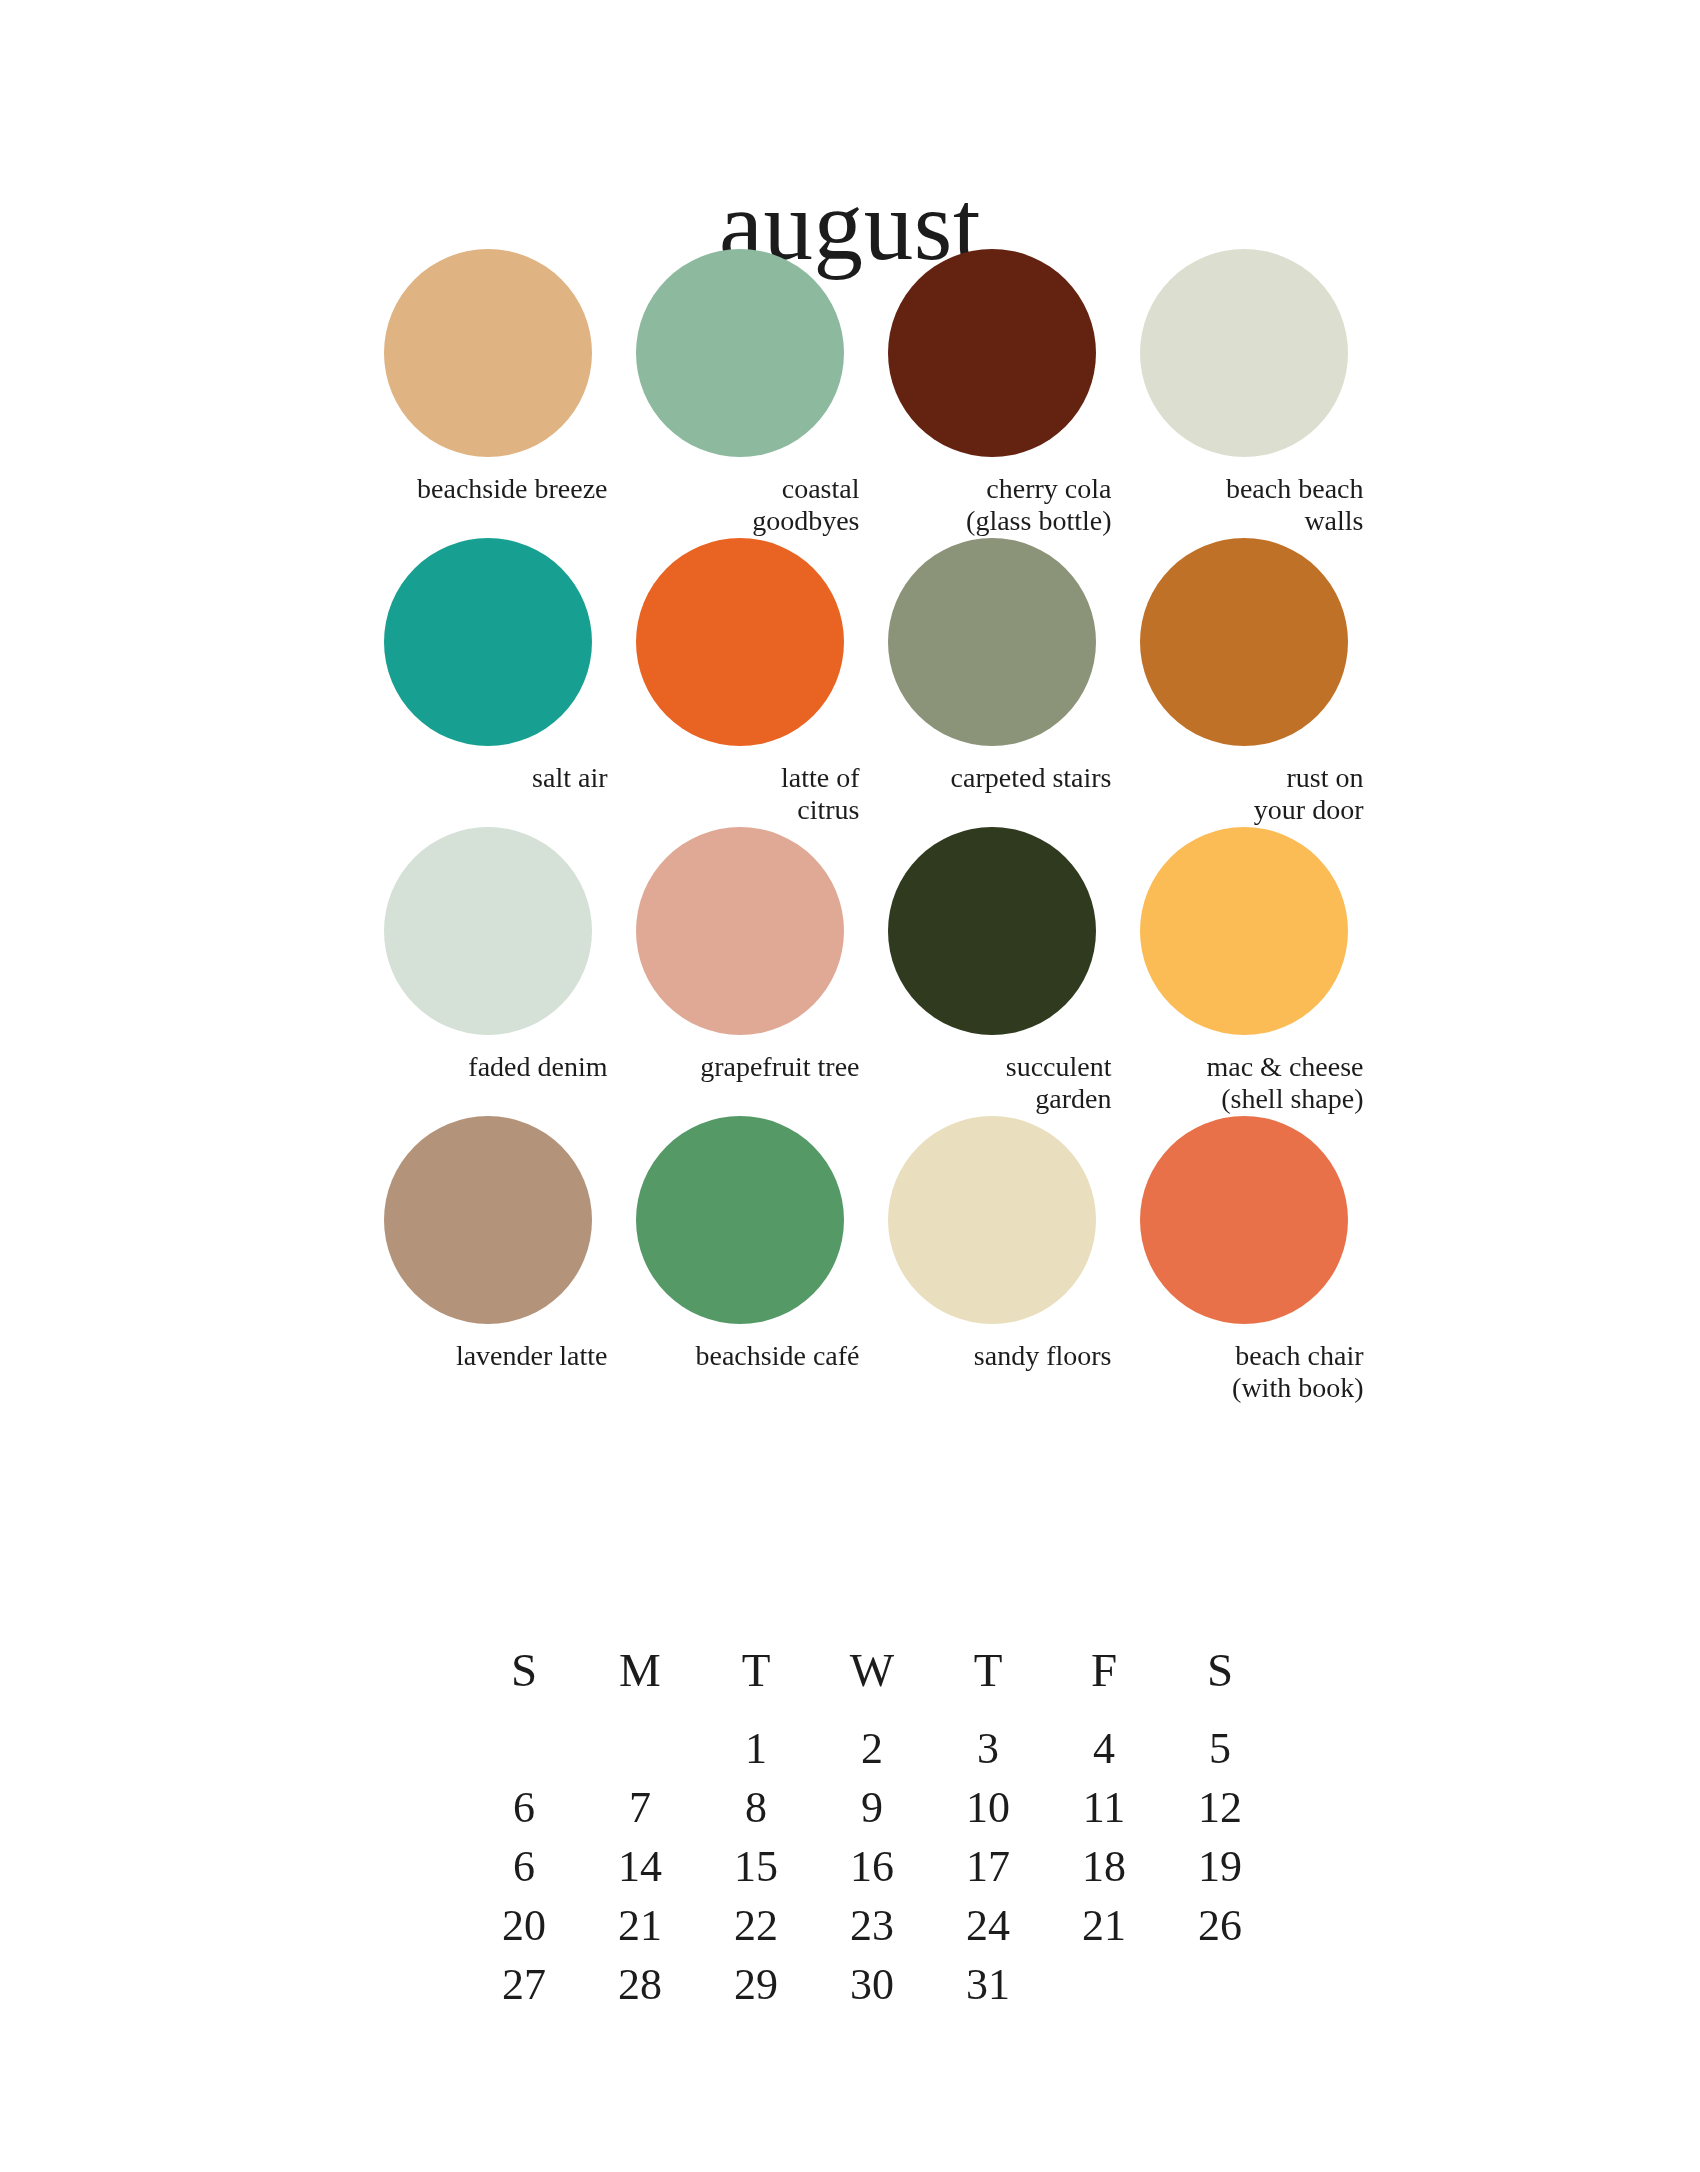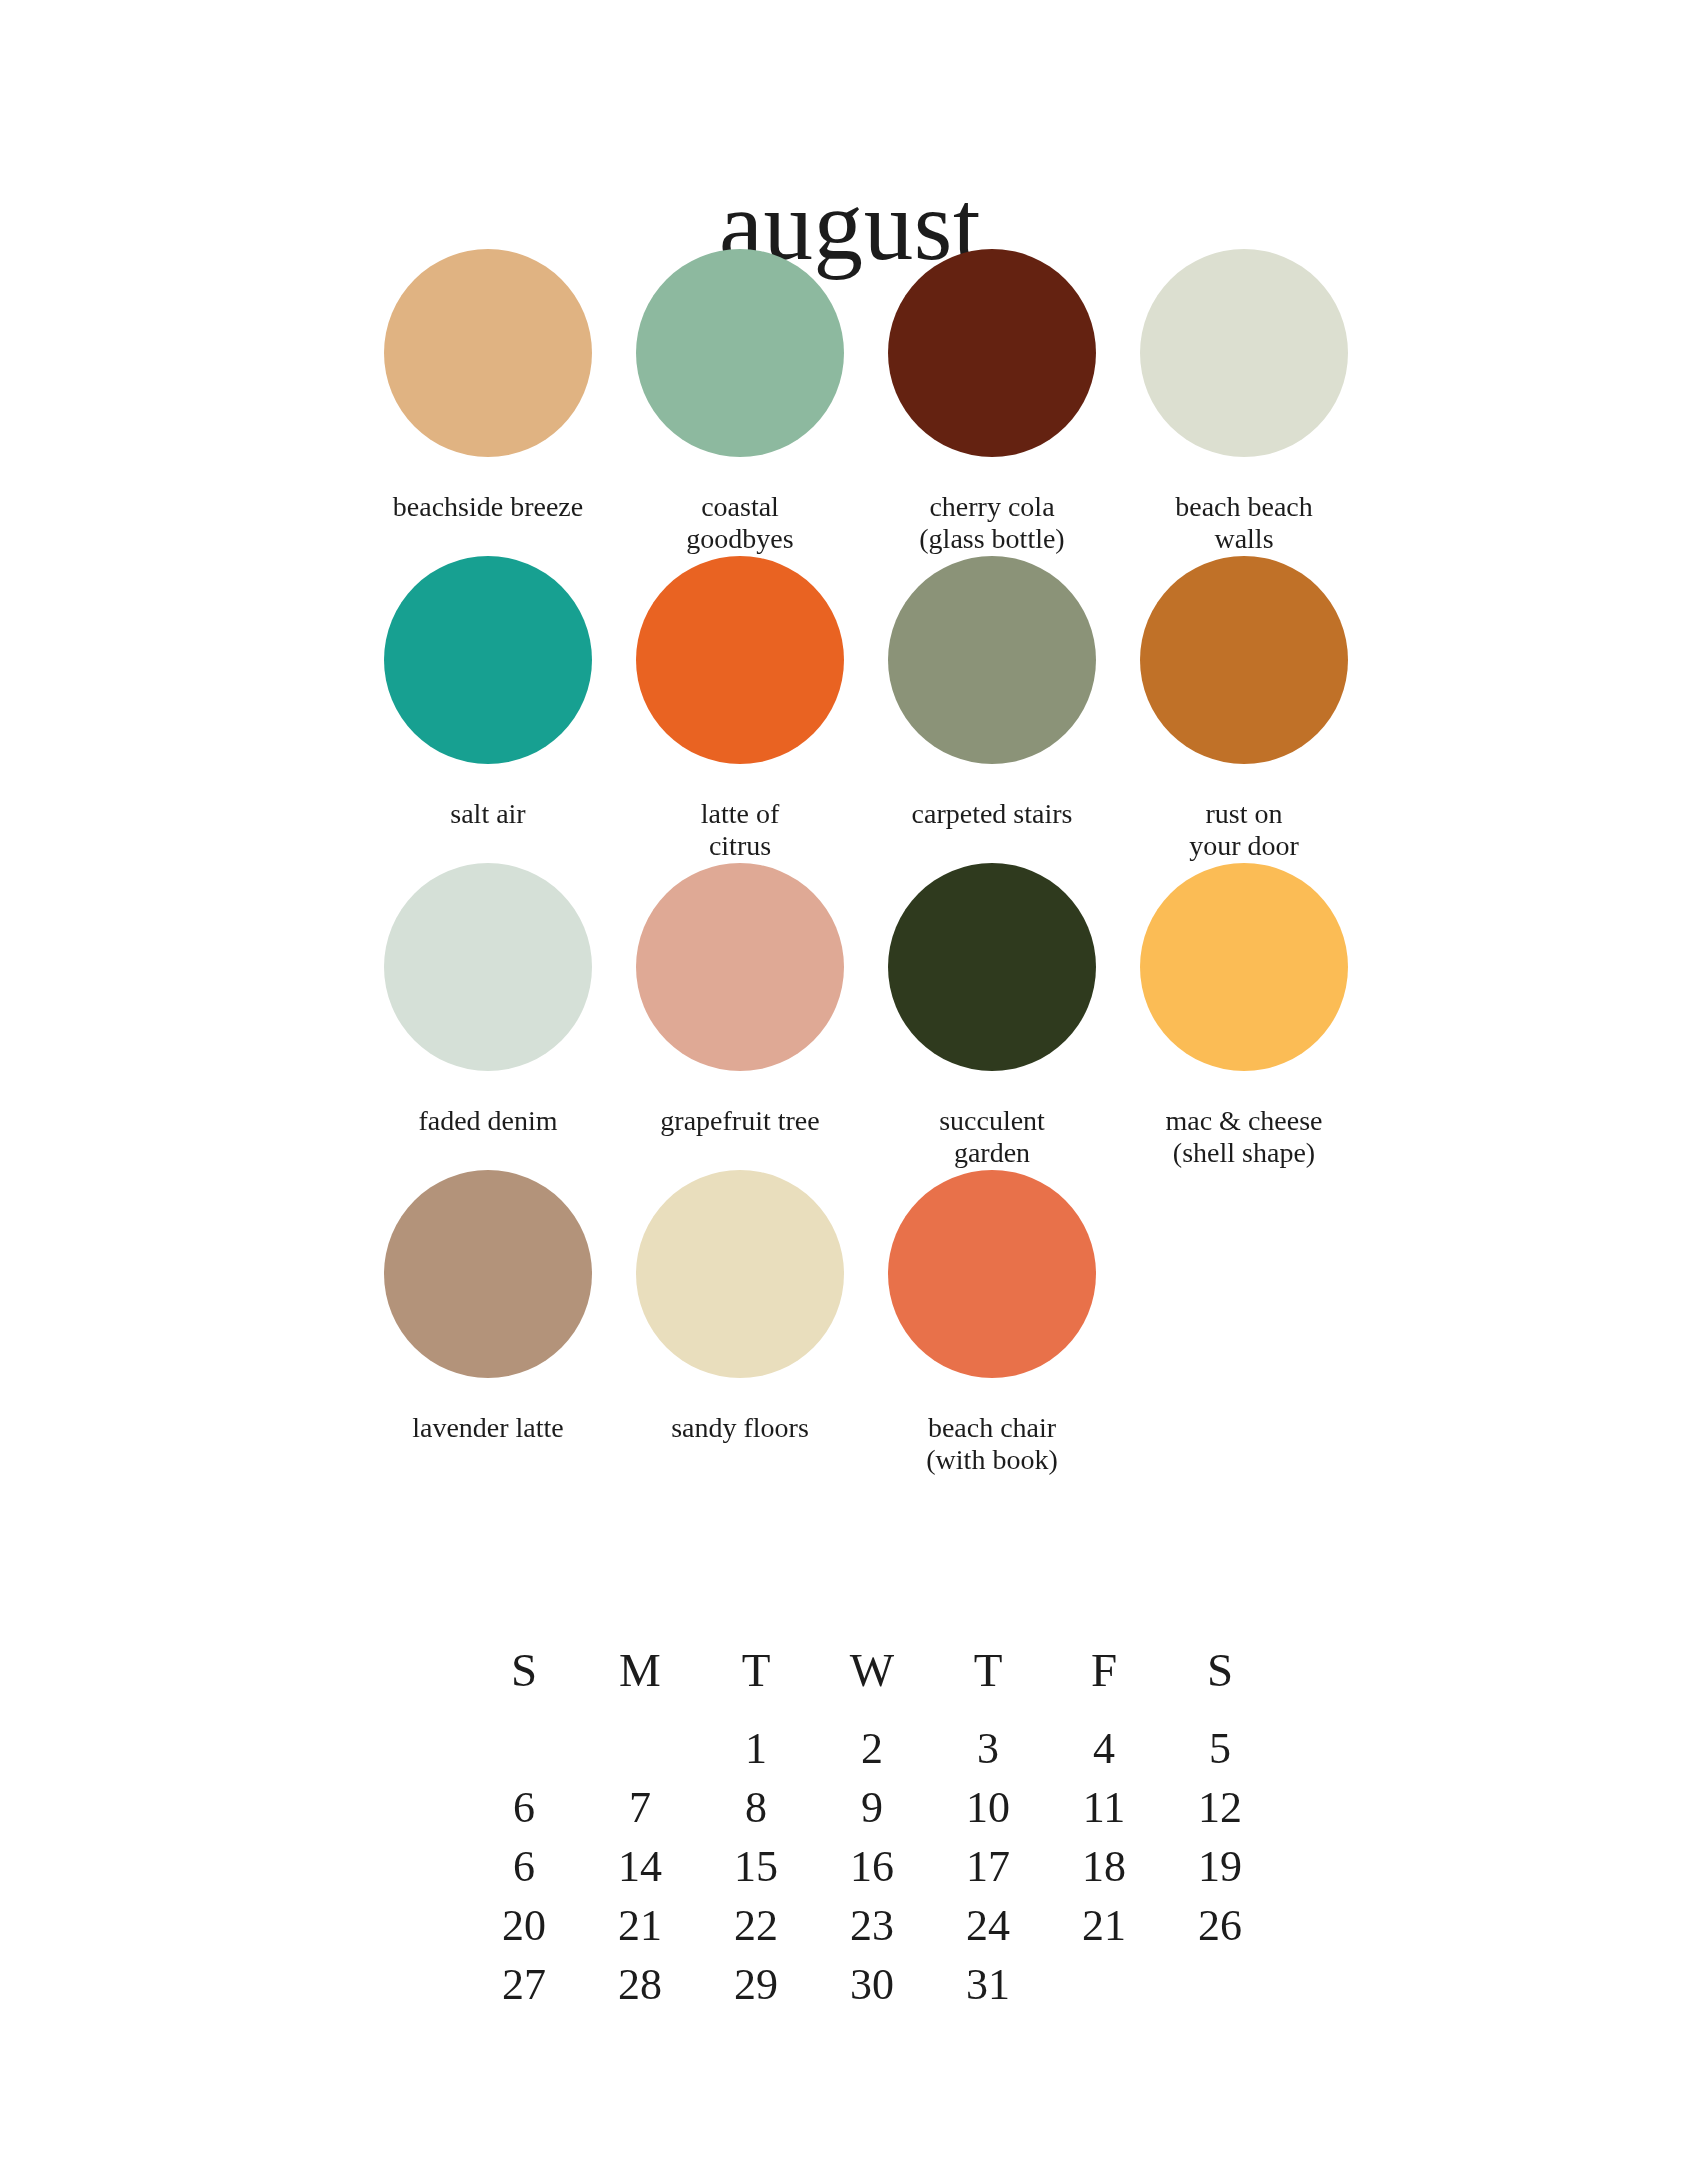--- a/index.html
+++ b/index.html
@@ -60,24 +60,24 @@
     align-items: center;
   }
 
   .swatch-dot {
     width: 208px;
     height: 208px;
     border-radius: 50%;
     flex: 0 0 auto;
   }
   .swatch-label {
-    margin-top: 34px;
+    margin-top: 16px;
     font-size: 28px;
     line-height: 1.16;
-    text-align: center;
+    text-align: right;
     color: #1c1c1c;
     width: 239px;
     white-space: pre-line;
     font-family: "Liberation Serif", "DejaVu Serif", serif;
   }
 
   
   .calendar {
     position: absolute;
     top: 1647px;
@@ -172,20 +172,24 @@
 garden</div>
       </div>
       <div class="swatch-cell">
         <div class="swatch-dot" style="background: rgb(251, 188, 85);"></div>
         <div class="swatch-label">mac &amp; cheese
 (shell shape)</div>
       </div>
       <div class="swatch-cell">
         <div class="swatch-dot" style="background: rgb(179, 147, 122);"></div>
         <div class="swatch-label">lavender latte</div>
+      </div>
+      <div class="swatch-cell">
+        <div class="swatch-dot" style="background: rgb(84, 153, 102);"></div>
+        <div class="swatch-label">beachside café</div>
       </div>
       <div class="swatch-cell">
         <div class="swatch-dot" style="background: rgb(233, 222, 189);"></div>
         <div class="swatch-label">sandy floors</div>
       </div>
       <div class="swatch-cell">
         <div class="swatch-dot" style="background: rgb(232, 113, 74);"></div>
         <div class="swatch-label">beach chair
 (with book)</div>
       </div>

